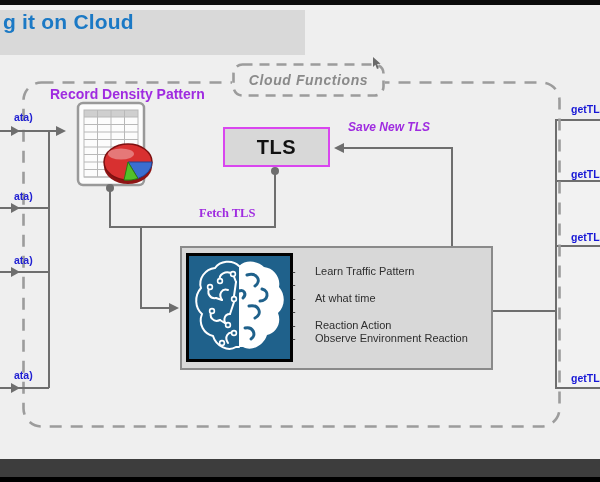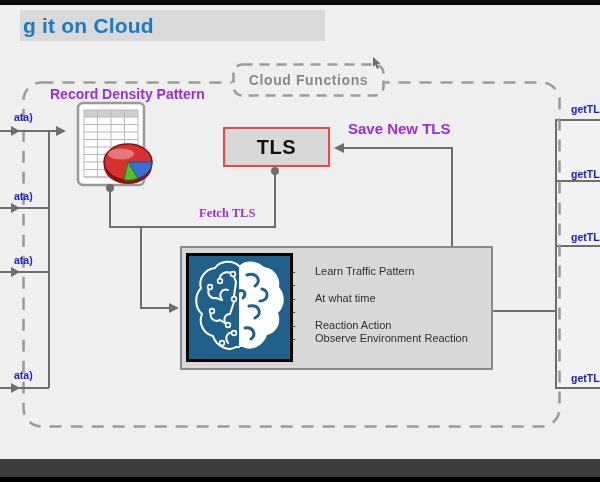--- a/index.html
+++ b/index.html
@@ -10,48 +10,48 @@
     background:#efefef; overflow:hidden;
   }
   .abs { position:absolute; }
 
   
   #top-bar { left:0; top:0; width:600px; height:5px; background:#0b0b0b; }
   #bottom-bar { left:0; top:459px; width:600px; height:23px; background:#3d3d3d; }
   #bottom-edge { left:0; top:477px; width:600px; height:5px; background:#000; }
 
   
-  #title-bar { left:0; top:10px; width:305px; height:31px; background:#d9d9d9;
-    display:flex; align-items:center; padding-left:3px;margin-left:20px; }
+  #title-bar { left:0; top:10px; width:305px; height:45px; background:#d9d9d9;
+    display:flex; padding-left:3px; }
   #title-text { font-size:21px; font-weight:bold; color:#1b79c5; letter-spacing:.2px; }
 
   
   #cloud-label { left:232px; top:63px; width:153px; height:34px; background:#efefef;
     z-index:7; display:flex; align-items:center; justify-content:center; }
-  #cloud-label span { font-size:14px; font-weight:bold; color:#8a8a8a; letter-spacing:.6px; }
+  #cloud-label span { font-size:14px; font-weight:bold; color:#8a8a8a; letter-spacing:.6px;font-style:italic; }
   #cloud-label svg { position:absolute; inset:0; }
 
   
   #tls-box { left:223px; top:127px; width:107px; height:40px; background:#d8d8d8;
-    border:2px solid #ef4444; z-index:4; display:flex; align-items:center; justify-content:center; }
+    border:2px solid #d946ef; z-index:4; display:flex; align-items:center; justify-content:center; }
   #tls-box span { font-size:20px; font-weight:bold; color:#111; letter-spacing:.5px; }
 
   
   #ml-box { left:180px; top:246px; width:313px; height:124px; background:#d8d8d8;
     border:2px solid #8a8a8a; z-index:4; }
   #brain-frame { left:186px; top:253px; width:107px; height:109px; background:#1f618b;
     border:3px solid #000; z-index:5; }
   #ml-list { left:288px; top:265px; width:205px; z-index:6; }
   .ml-row { display:flex; font-size:11px; line-height:13.4px; color:#2e2e2e; }
   .ml-row .dash { width:27px; text-align:left; padding-left:4px; }
 
   
   .flow-label { font-weight:bold; color:#9f2be0; z-index:6; white-space:nowrap; }
   #record-density-label { left:50px; top:86px; font-size:14px; }
-  #save-new-tls-label { left:348px; top:120px; font-size:15px; }
+  #save-new-tls-label { left:348px; top:120px; font-size:12px;font-style:italic; }
   #fetch-tls-label { left:199px; top:206px; font-size:12.5px;font-family:Liberation Serif, serif; }
 
   
   #sheet-icon { left:74px; top:101px; width:80px; height:90px; z-index:4; }
 
   
   .junction-box { left:555px; width:60px; background:#f2f2f2; border:2px solid #6e6e6e; z-index:3; }
   #junction-1 { top:119px; height:63px; }
   #junction-2 { top:180px; height:67px; }
   #junction-3 { top:245px; height:144px; }

